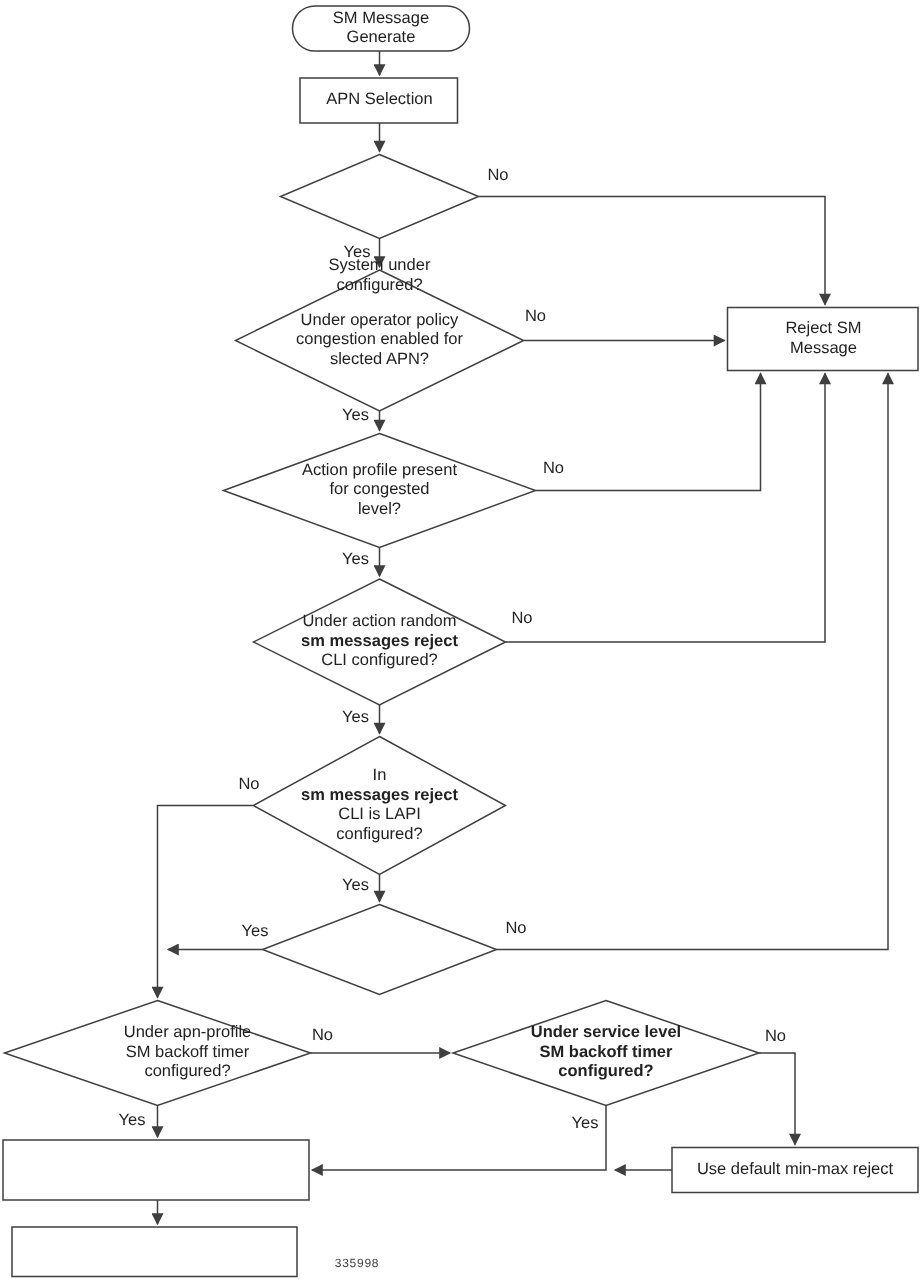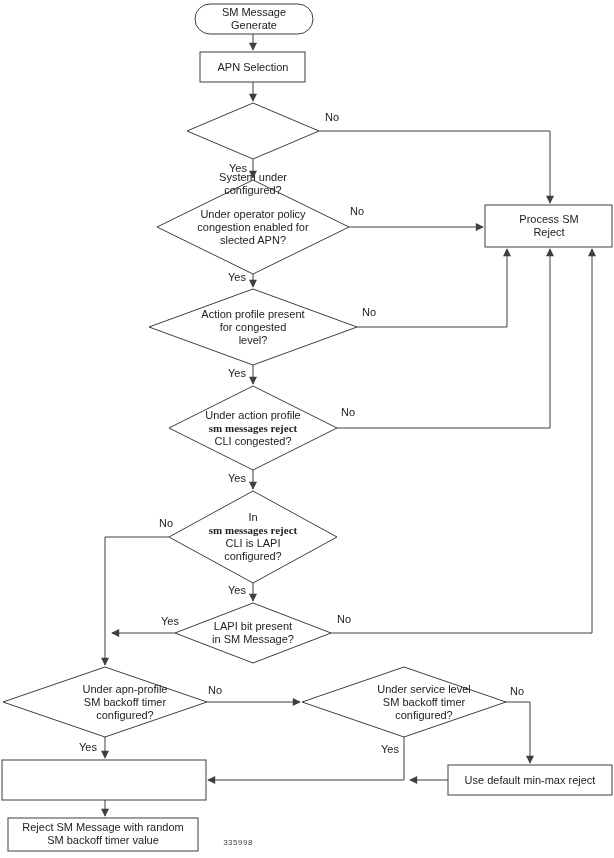--- a/index.html
+++ b/index.html
@@ -36,21 +36,20 @@
     position: absolute;
     transform: translate(-50%, -50%);
     font-size: 11px;
     line-height: 13px;
     text-align: center;
     white-space: nowrap;
     color: #222222;
   }
   .label .bold {
     font-weight: bold;
-    font-family: Liberation Serif, serif;
   }
   .edge-label {
     position: absolute;
     transform: translate(-50%, -50%);
     font-size: 11px;
     white-space: nowrap;
     color: #222222;
   }
   .fig-number {
     position: absolute;
@@ -130,59 +129,51 @@
     <div>level?</div>
   </div>
 
   <div class="label" style="left:253px; top:227px;">
     <div>Under operator policy</div>
     <div>congestion enabled for</div>
     <div>slected APN?</div>
   </div>
 
   <div class="label" style="left:253px; top:428px;">
-    <div>Under action profile</div>
+    <div>Under action random</div>
     <div class="bold">sm messages reject</div>
-    <div>CLI congested?</div>
+    <div>CLI configured?</div>
   </div>
 
   <div class="label" style="left:253px; top:537px;">
     <div>In</div>
     <div class="bold">sm messages reject</div>
     <div>CLI is LAPI</div>
     <div>configured?</div>
   </div>
 
-  <div class="label" style="left:253px; top:633px;">
-    <div>LAPI bit present</div>
-    <div>in SM Message?</div>
-  </div>
 
   <div class="label" style="left:105px; top:702px;margin-left:20px;">
     <div>Under apn-profile</div>
     <div>SM backoff timer</div>
     <div>configured?</div>
   </div>
 
-  <div class="label" style="left:424px; top:702px;">
+  <div class="label" style="left:404px; top:702px;font-weight:bold;">
     <div>Under service level</div>
     <div>SM backoff timer</div>
     <div>configured?</div>
   </div>
 
   <div class="label" style="left:549px; top:226px;">
-    <div>Process SM</div>
-    <div>Reject</div>
+    <div>Reject SM</div>
+    <div>Message</div>
   </div>
 
 
-  <div class="label" style="left:103px; top:834px;">
-    <div>Reject SM Message with random</div>
-    <div>SM backoff timer value</div>
-  </div>
 
   <div class="label" style="left:530px; top:780px;">
     <div>Use default min-max reject</div>
   </div>
 
   <div class="edge-label" style="left:332px; top:117px;">No</div>
   <div class="edge-label" style="left:238px; top:168px;">Yes</div>
   <div class="edge-label" style="left:357px; top:211px;">No</div>
   <div class="edge-label" style="left:237px; top:277px;">Yes</div>
   <div class="edge-label" style="left:369px; top:312px;">No</div>

